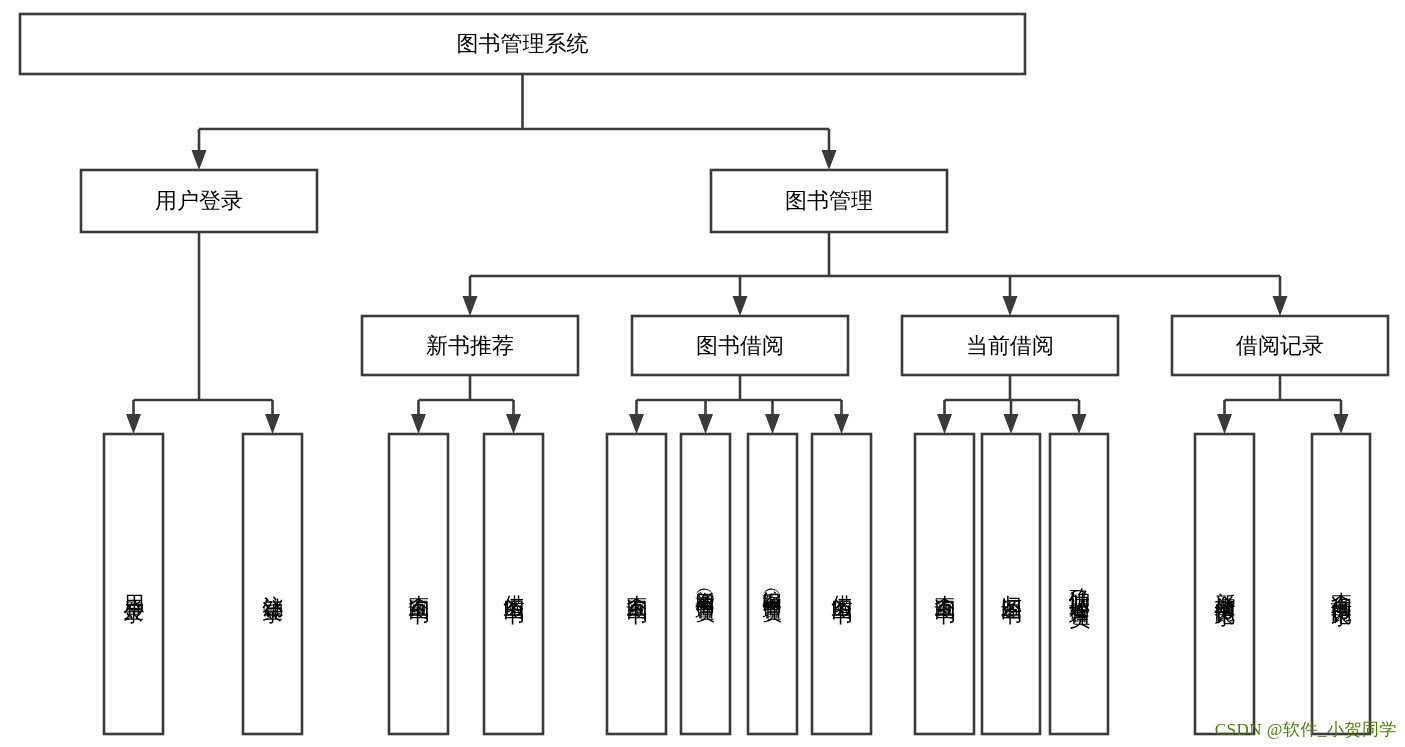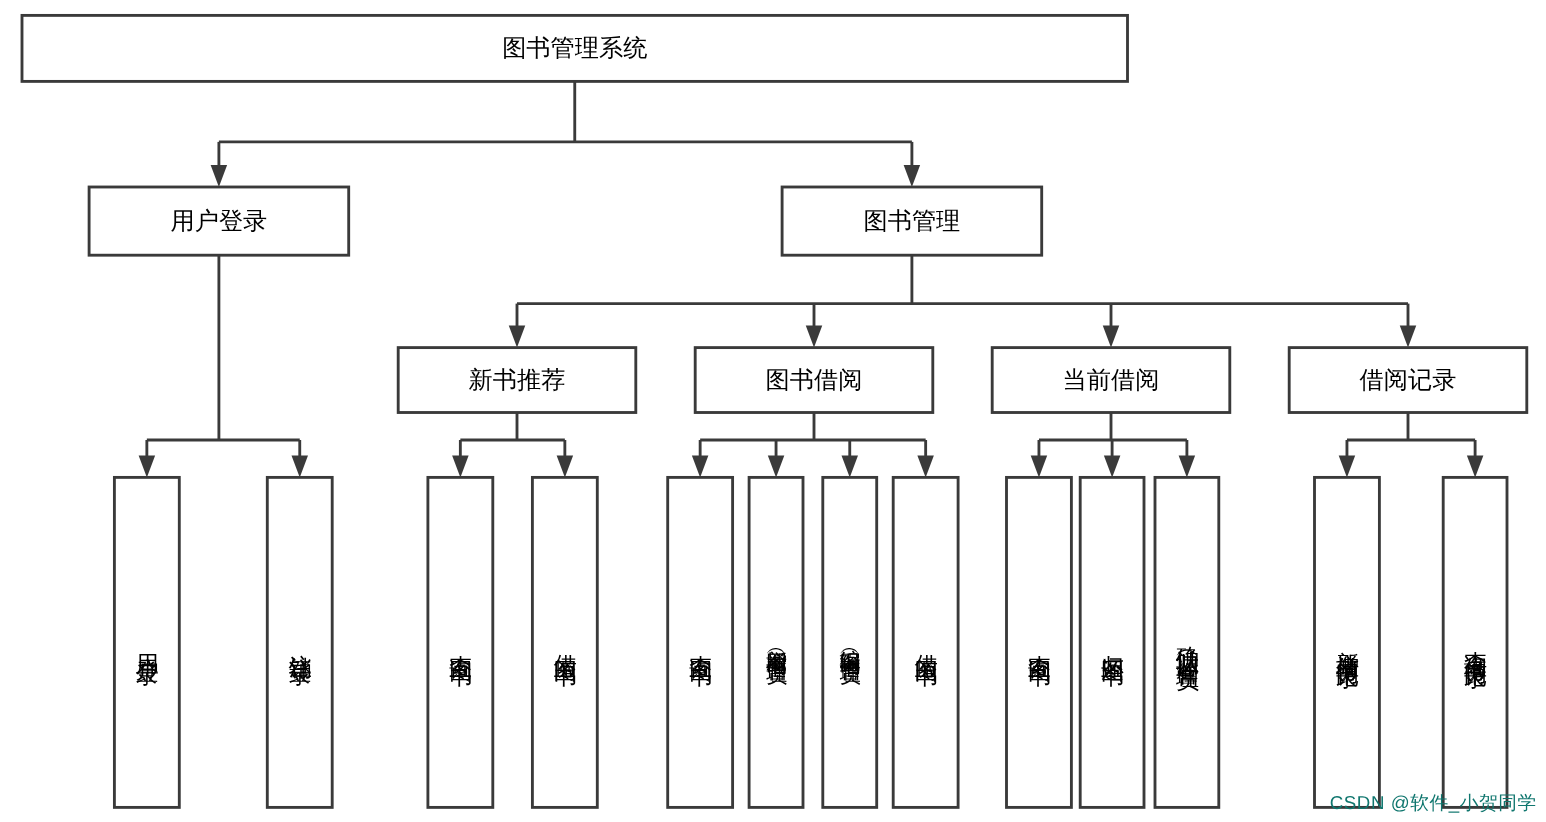--- a/index.html
+++ b/index.html
@@ -59,23 +59,23 @@
     letter-spacing: 3px;
     color: #000000;
     white-space: nowrap;
     text-align: center;
     pointer-events: none;
   }
   .watermark {
     position: absolute;
     right: 8px;
     bottom: 6px;
-    font-family: Liberation Sans, sans-serif;
+    font-family: Liberation Serif, serif;
     font-size: 17px;
-    color: #0f766e;
+    color: #4d7c0f;
     letter-spacing: 0.5px;
     white-space: nowrap;
   }
 </style>
 </head>
 <body>
 
 <div id="diagram-root">
   <svg class="flow" viewBox="0 0 1405 747">
     <g id="edges-layer">

